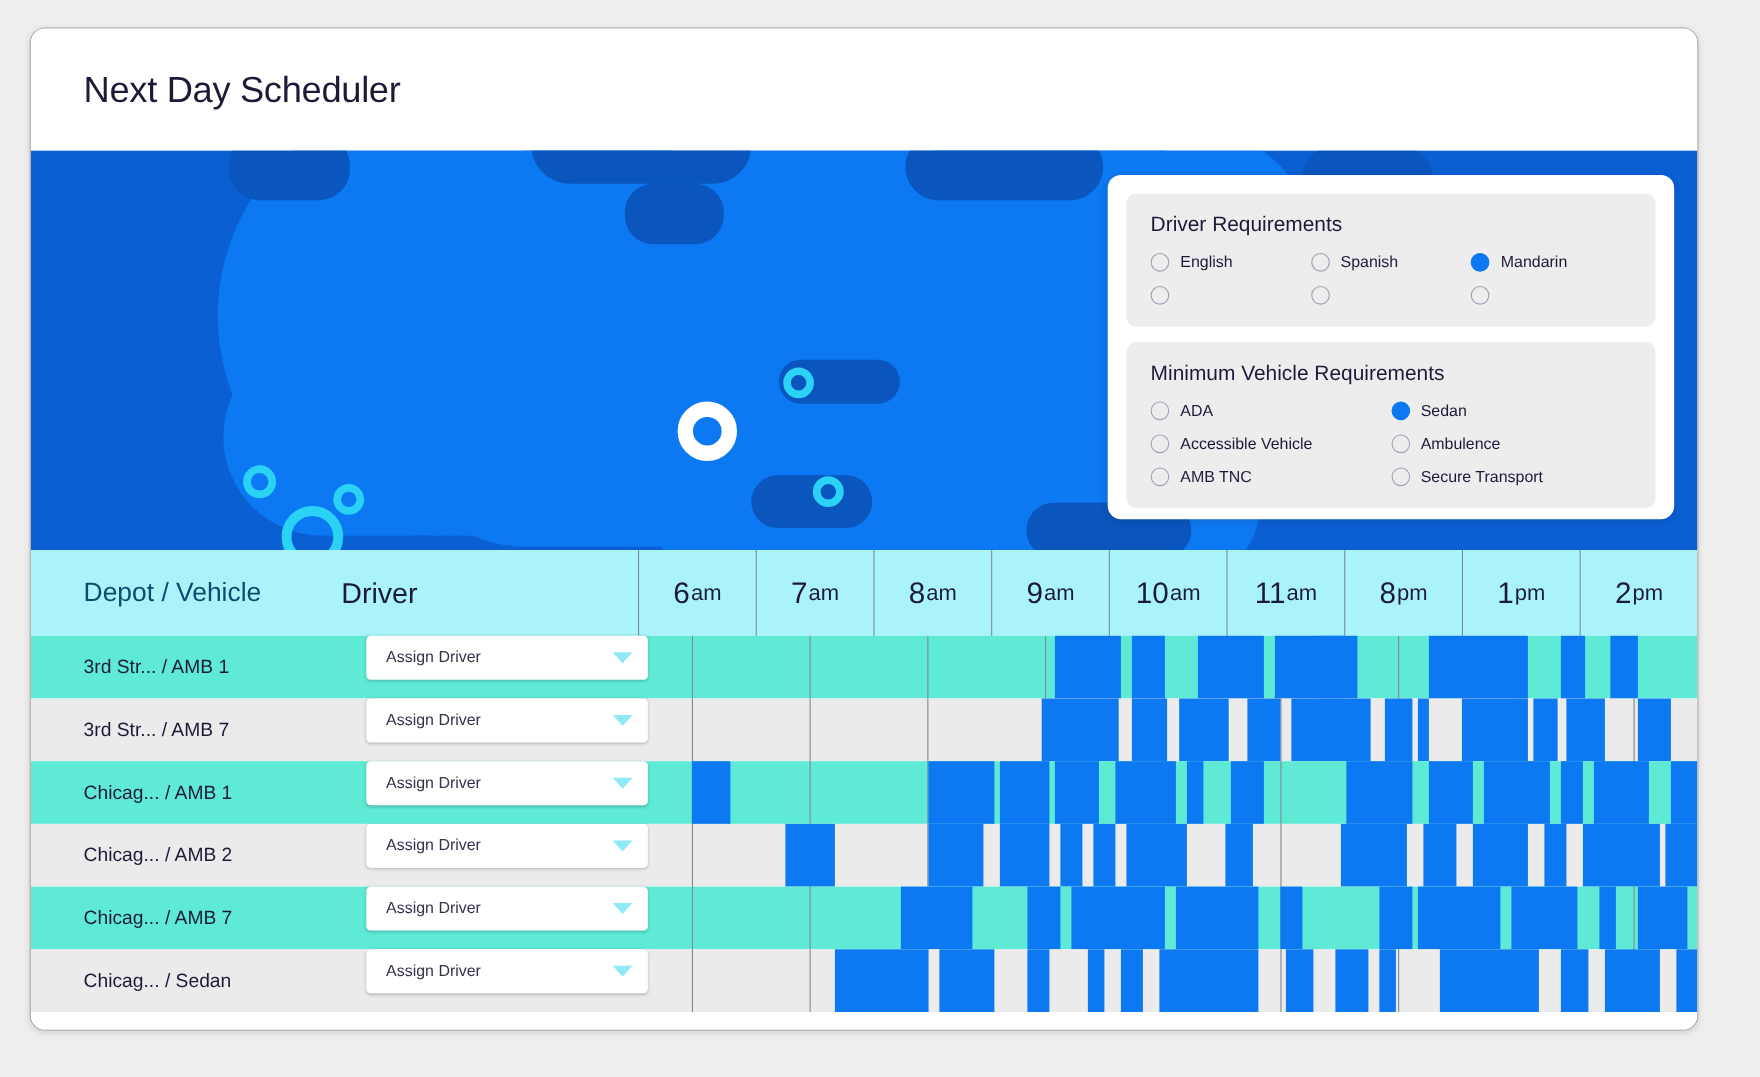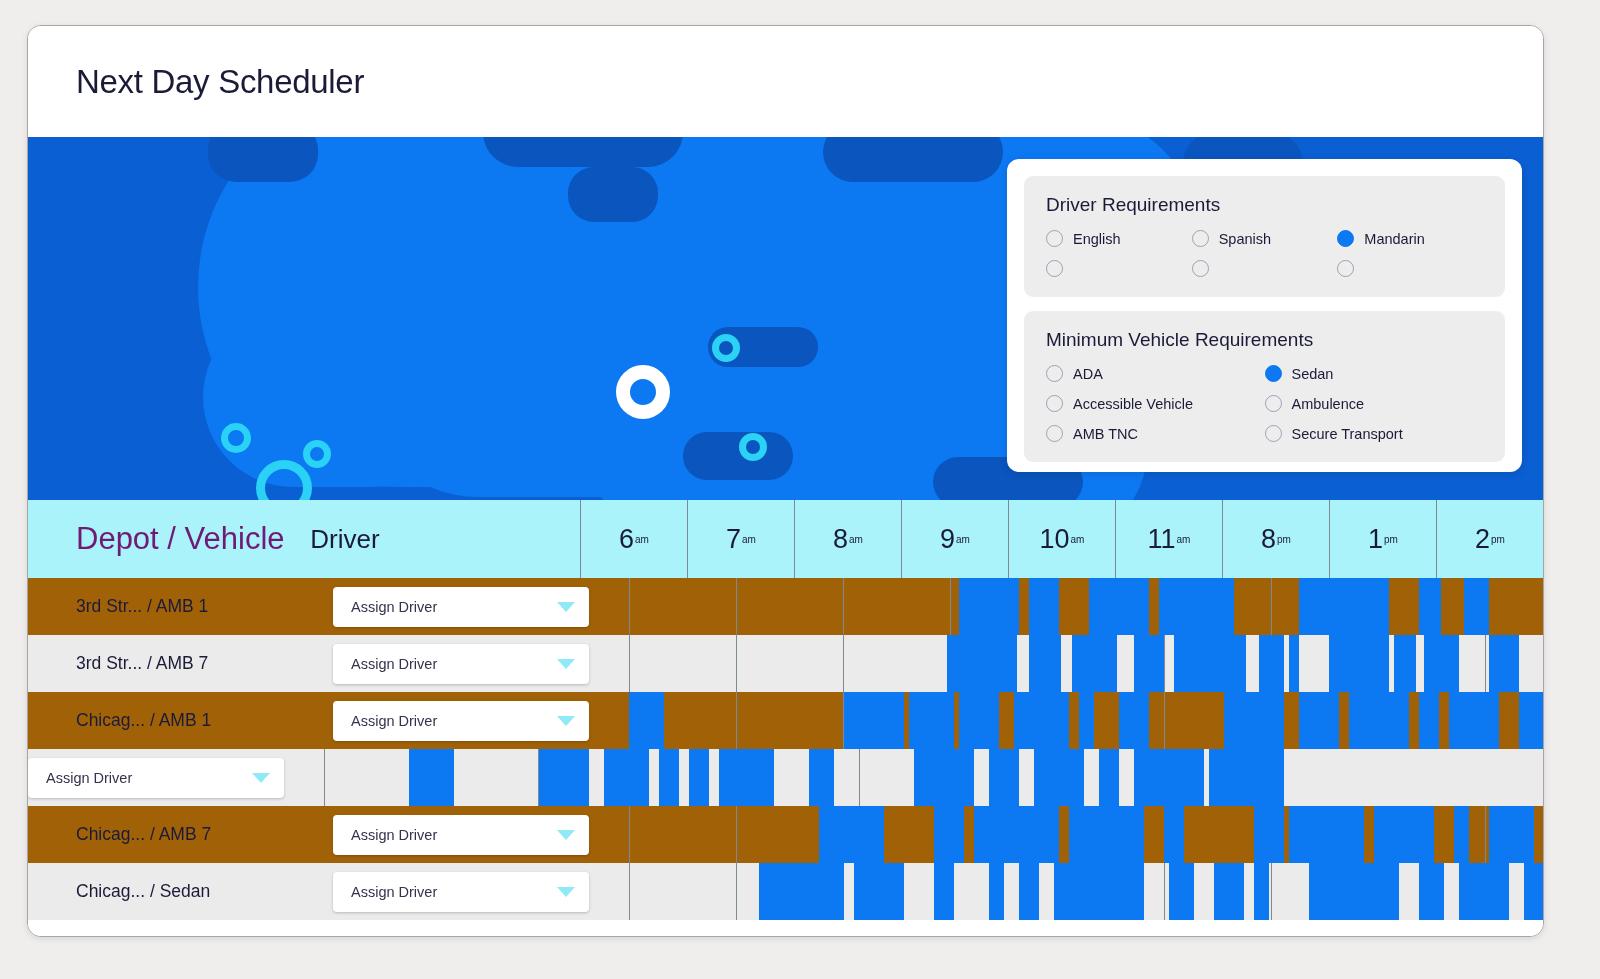--- a/index.html
+++ b/index.html
@@ -142,22 +142,22 @@
     display: flex;
     height: 78px;
     background: #aaf3fb;
   }
   .head-depot {
     width: 305px;
     display: flex;
     align-items: center;
     padding-left: 48px;
     box-sizing: border-box;
-    font-size: 31px;
-    color: #701a75;
+    font-size: 24px;
+    color: #0c4a6e;
   }
   .head-driver {
     width: 296px;
     display: flex;
     align-items: center;
     box-sizing: border-box;
     font-size: 26px;
     color: #1b1b38;
   }
   .head-hours {
@@ -169,45 +169,45 @@
     width: 107px;
     flex: 0 0 107px;
     display: flex;
     align-items: center;
     justify-content: center;
     border-left: 1px solid #7e8a93;
     box-sizing: border-box;
     color: #1b1b38;
   }
   .hour-num { font-size: 27px; }
-  .hour-suffix { font-size: 10px; margin-left: 1px; }
+  .hour-suffix { font-size: 20px; margin-left: 1px; }
 
   .sched-body { position: relative; }
   .row {
     display: flex;
     height: 57px;
     position: relative;
   }
-  .row.odd { background: #a16207; }
+  .row.odd { background: #5eead4; }
   .row.even { background: #ebebeb; }
   .cell-depot {
     width: 305px;
     flex: 0 0 305px;
     display: flex;
     align-items: center;
     padding-left: 48px;
     box-sizing: border-box;
     font-size: 17.5px;
     color: #1b1b38;
   }
   .cell-driver {
     width: 296px;
     flex: 0 0 296px;
     display: flex;
-    align-items: center;
+    align-items: flex-start;
     box-sizing: border-box;
   }
   .driver-select {
     width: 256px;
     height: 40px;
     background: #ffffff;
     border-radius: 4px;
     box-shadow: 0 1px 3px rgba(0,0,0,0.22);
     display: flex;
     align-items: center;
@@ -470,20 +470,21 @@
             <div class="bar" style="left: 490px; width: 30px;"></div>
             <div class="bar" style="left: 595px; width: 60px;"></div>
             <div class="bar" style="left: 670px; width: 40px;"></div>
             <div class="bar" style="left: 720px; width: 60px;"></div>
             <div class="bar" style="left: 790px; width: 20px;"></div>
             <div class="bar" style="left: 820px; width: 50px;"></div>
             <div class="bar" style="left: 890px; width: 70px;"></div>
           </div>
         </div>
         <div class="row even">
+          <div class="cell-depot">Chicag... / AMB 2</div>
           <div class="cell-driver">
             <div class="driver-select">
               <span>Assign Driver</span>
               <span class="caret"></span>
             </div>
           </div>
           <div class="cell-track">
             <div class="gridline" style="left: 0px;"></div>
             <div class="gridline" style="left: 107px;"></div>
             <div class="gridline" style="left: 214px;"></div>

